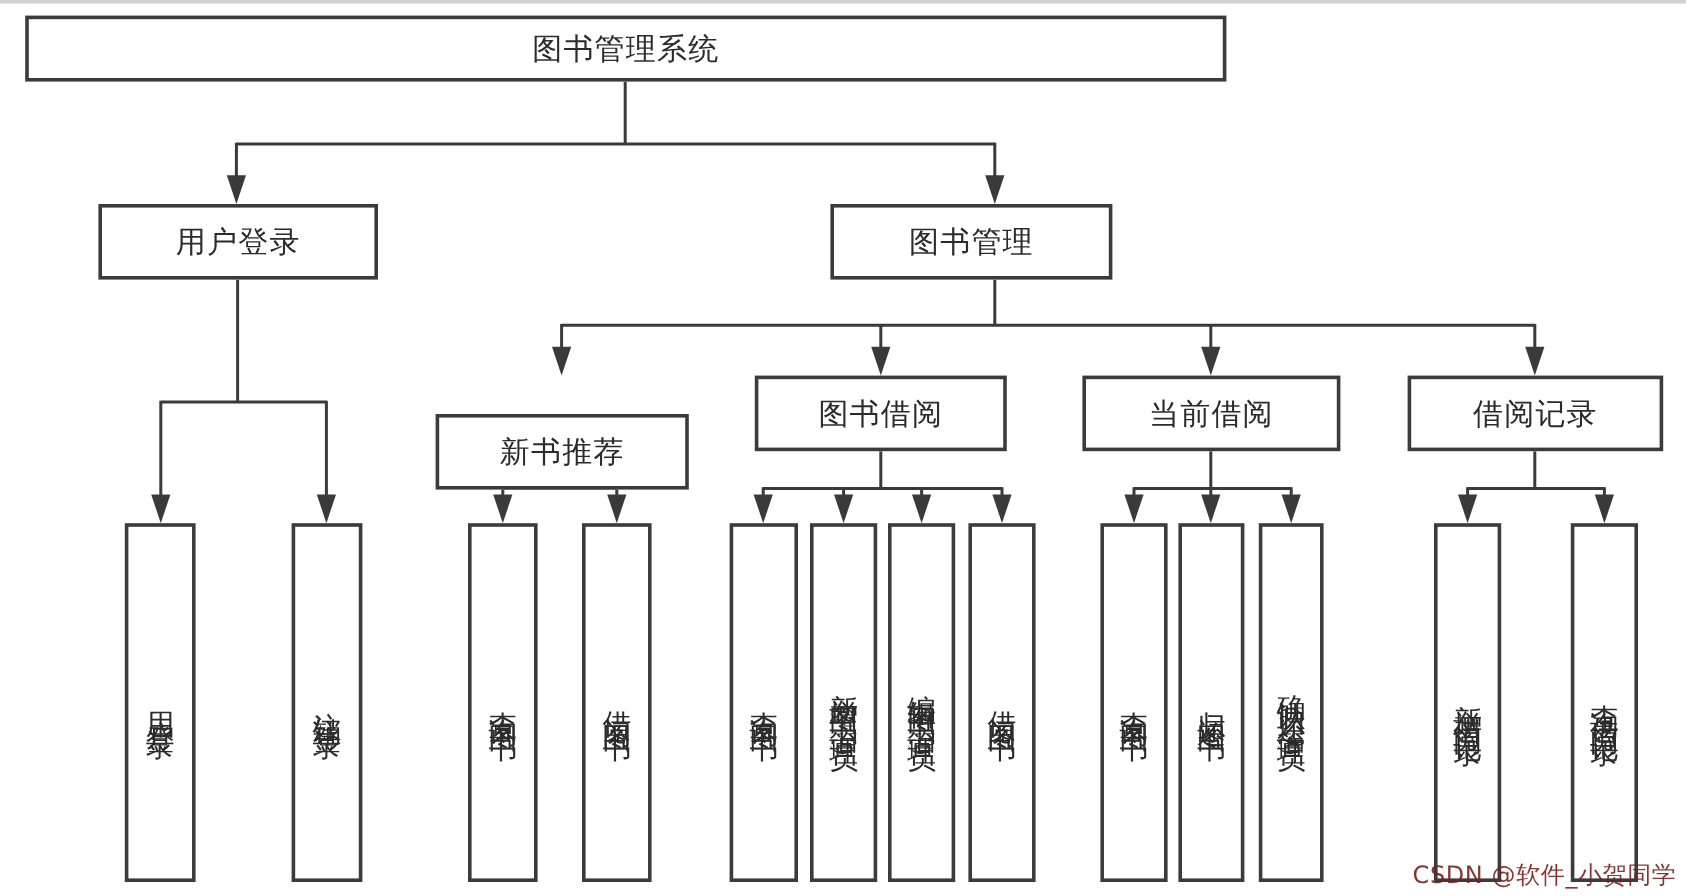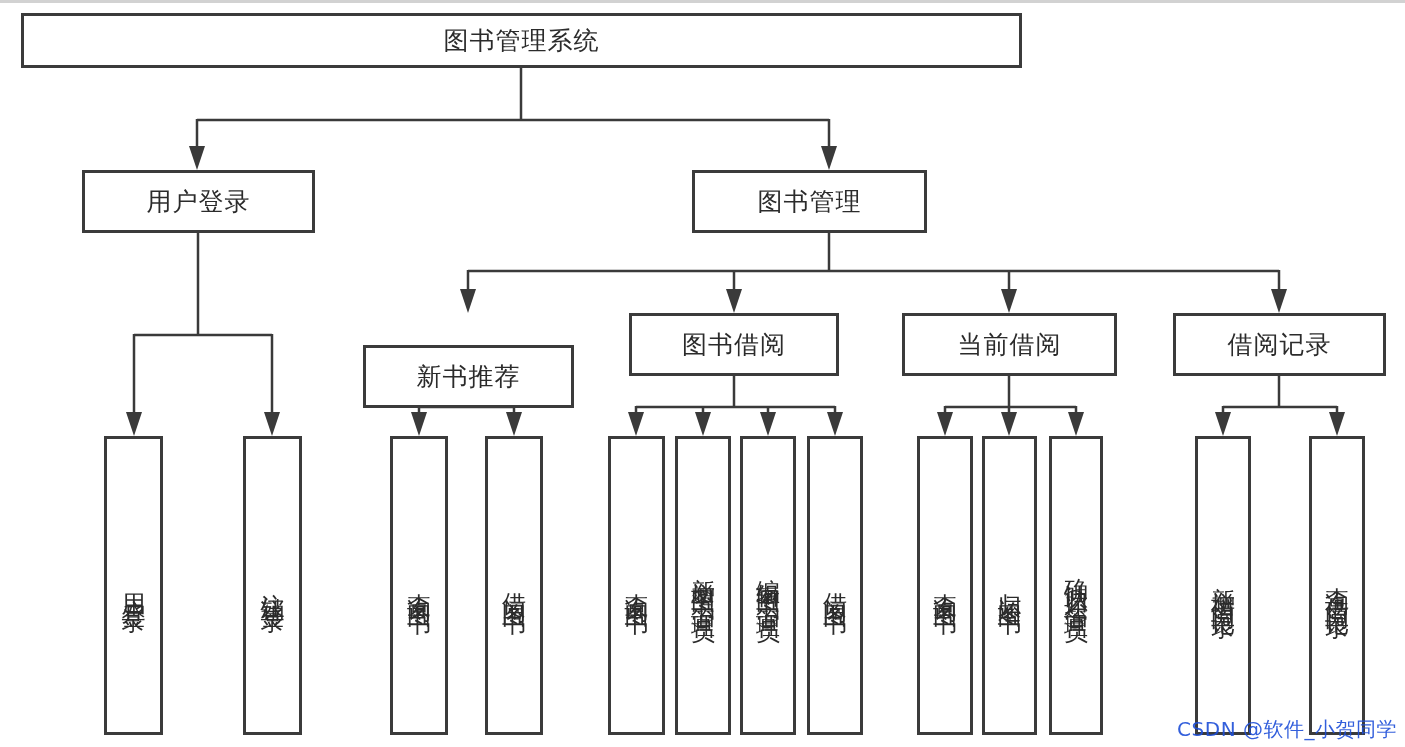--- a/index.html
+++ b/index.html
@@ -43,21 +43,21 @@
     font-size: 24px;
     letter-spacing: 6px;
     line-height: 1;
     white-space: nowrap;
   }
   .watermark {
     position: absolute;
     right: 8px;
     bottom: 4px;
     font-size: 20px;
-    color: #1d4ed8;
+    color: #7f1d1d;
     opacity: 0.9;
     letter-spacing: 0.5px;
     white-space: nowrap;
     z-index: 5;
   }
 </style>
 </head>
 <body>
 
 <div class="canvas">

